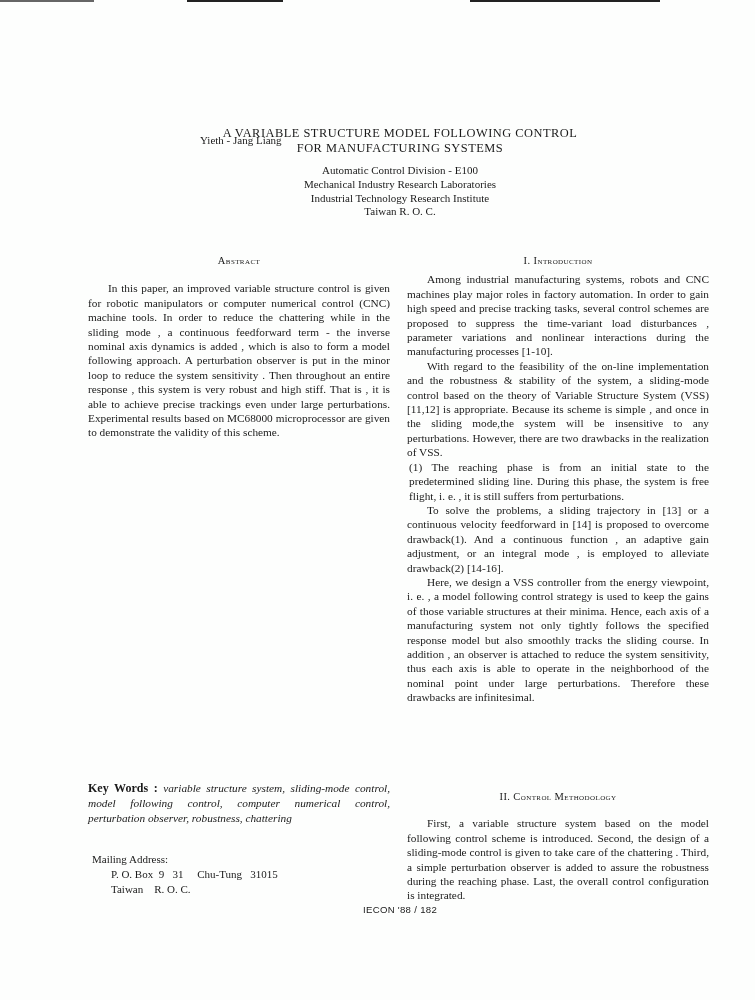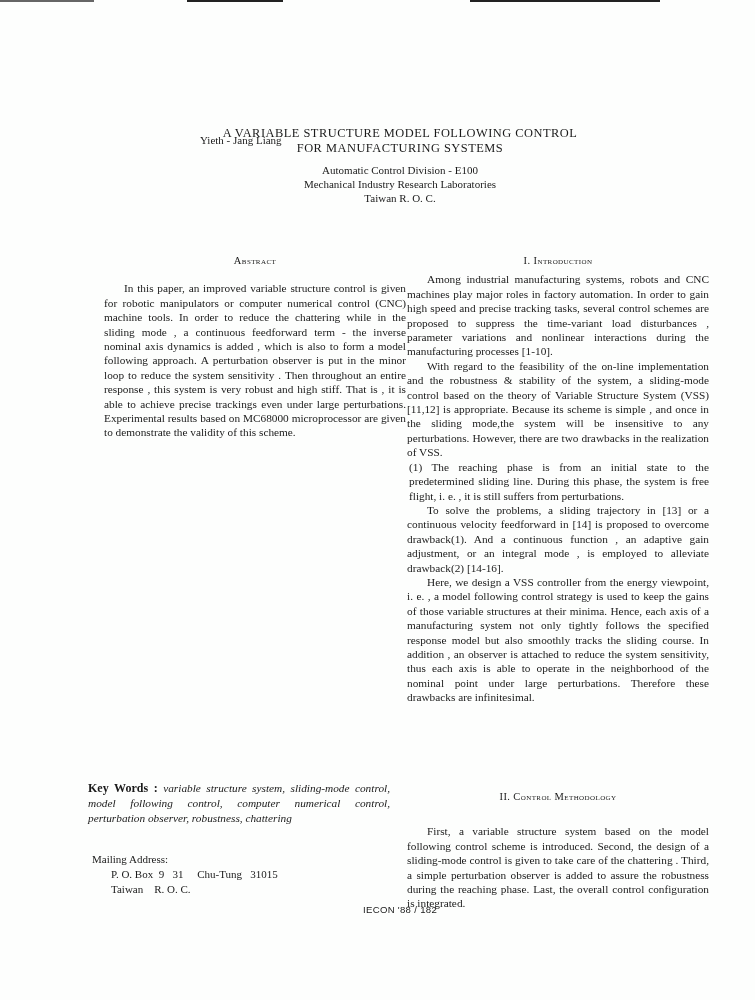--- a/index.html
+++ b/index.html
@@ -38,24 +38,25 @@
 <div class="title">
   <div>A VARIABLE STRUCTURE MODEL FOLLOWING CONTROL</div>
   <div>FOR MANUFACTURING SYSTEMS</div>
 </div>
 
 <div class="author">Yieth - Jang  Liang</div>
 
 <div class="affil">
   <div>Automatic  Control  Division  -  E100</div>
   <div>Mechanical Industry Research Laboratories</div>
+  <div>Industrial Technology Research Institute</div>
   <div>Taiwan   R. O. C.</div>
 </div>
 
-<div class="col col-left" style="top:254px;margin-left:16px;">
+<div class="col col-left" style="top:254px;">
   <div class="sec-head" style="margin-bottom:13px;">Abstract</div>
   <p>In this paper, an improved variable structure control is given for robotic manipulators or computer numerical control (CNC) machine tools. In order to reduce the chattering while in the sliding mode , a continuous feedforward term -  the inverse nominal axis dynamics is added , which is also to form a model following approach.  A perturbation  observer is put in the minor loop to reduce the system sensitivity . Then throughout an entire response , this system is very robust and high stiff. That is , it is able to achieve precise trackings even under large perturbations. Experimental results based on MC68000 microprocessor are given to demonstrate the validity of this scheme.</p>
 </div>
 
 <div class="keywords">
   <b>Key Words :</b>
   <i>variable structure system, sliding-mode control, model following control, computer numerical control, perturbation observer, robustness, chattering</i>
 </div>
 
 <div class="mail">
@@ -67,17 +68,17 @@
 <div class="col col-right" style="top:254px;">
   <div class="sec-head" style="margin-bottom:4px;">I. Introduction</div>
   <p>Among industrial manufacturing systems, robots and CNC machines play  major roles in factory automation. In order to gain high speed and precise tracking tasks, several control schemes  are proposed to suppress the time-variant load disturbances , parameter variations and nonlinear interactions during the manufacturing processes [1-10].</p>
   <p>With regard to the feasibility of the on-line implementation and  the robustness &amp; stability of the system, a sliding-mode control based on the theory of Variable Structure System (VSS) [11,12] is appropriate. Because its scheme is simple , and once in the sliding mode,the system will be insensitive to any perturbations. However, there are two drawbacks in the realization of VSS.</p>
   <p class="noindent">(1) The reaching phase is from an initial state to the predetermined sliding line. During this phase, the system is free flight, i. e. , it is  still suffers from perturbations.</p>
   <p>To solve the problems, a sliding trajectory in [13]  or  a continuous velocity feedforward in [14] is  proposed to overcome  drawback(1). And a continuous function , an adaptive gain adjustment, or an integral mode , is employed to alleviate drawback(2) [14-16].</p>
   <p>Here, we  design   a VSS controller from the energy viewpoint, i. e. , a model following control strategy is used to keep the gains of those variable structures at their minima. Hence, each axis of a manufacturing system  not only tightly follows the specified response model but also smoothly tracks the sliding course.  In addition ,  an observer is attached to reduce  the system sensitivity, thus each axis is able to operate in the neighborhood of the nominal point under large perturbations. Therefore these  drawbacks are infinitesimal.</p>
 </div>
 
 <div class="col col-right" style="top:790px;">
-  <div class="sec-head" style="margin-bottom:20px;">II. Control Methodology</div>
+  <div class="sec-head" style="margin-bottom:12px;">II. Control Methodology</div>
   <p>First, a variable structure system based on the model following control scheme is introduced. Second, the design of a sliding-mode control is given to take care of the chattering . Third, a simple perturbation observer is added to assure the robustness during the reaching phase. Last, the overall control configuration is integrated.</p>
 </div>
 
 <div class="footer">IECON '88 / 182</div>
 
 </body></html>

